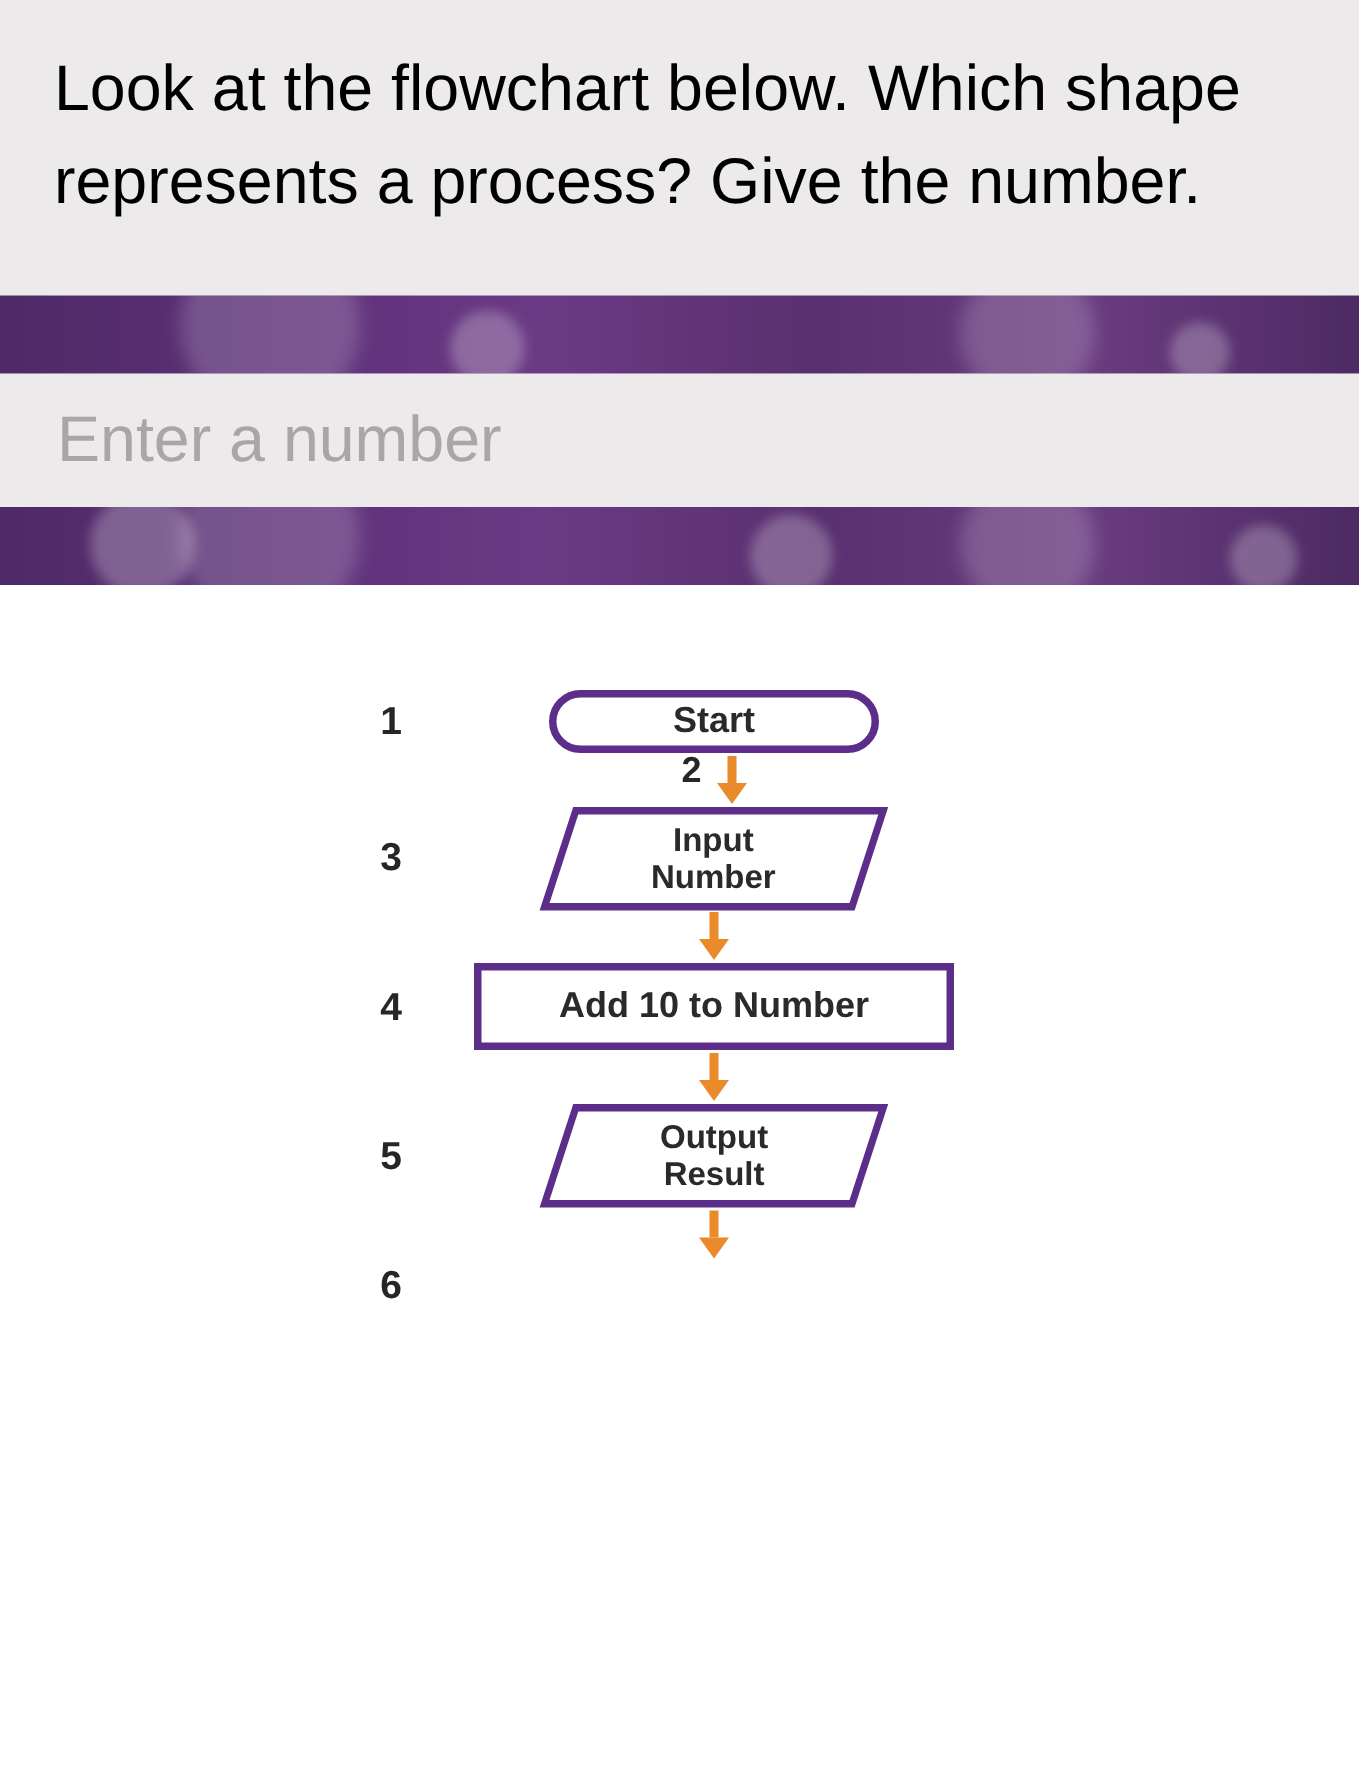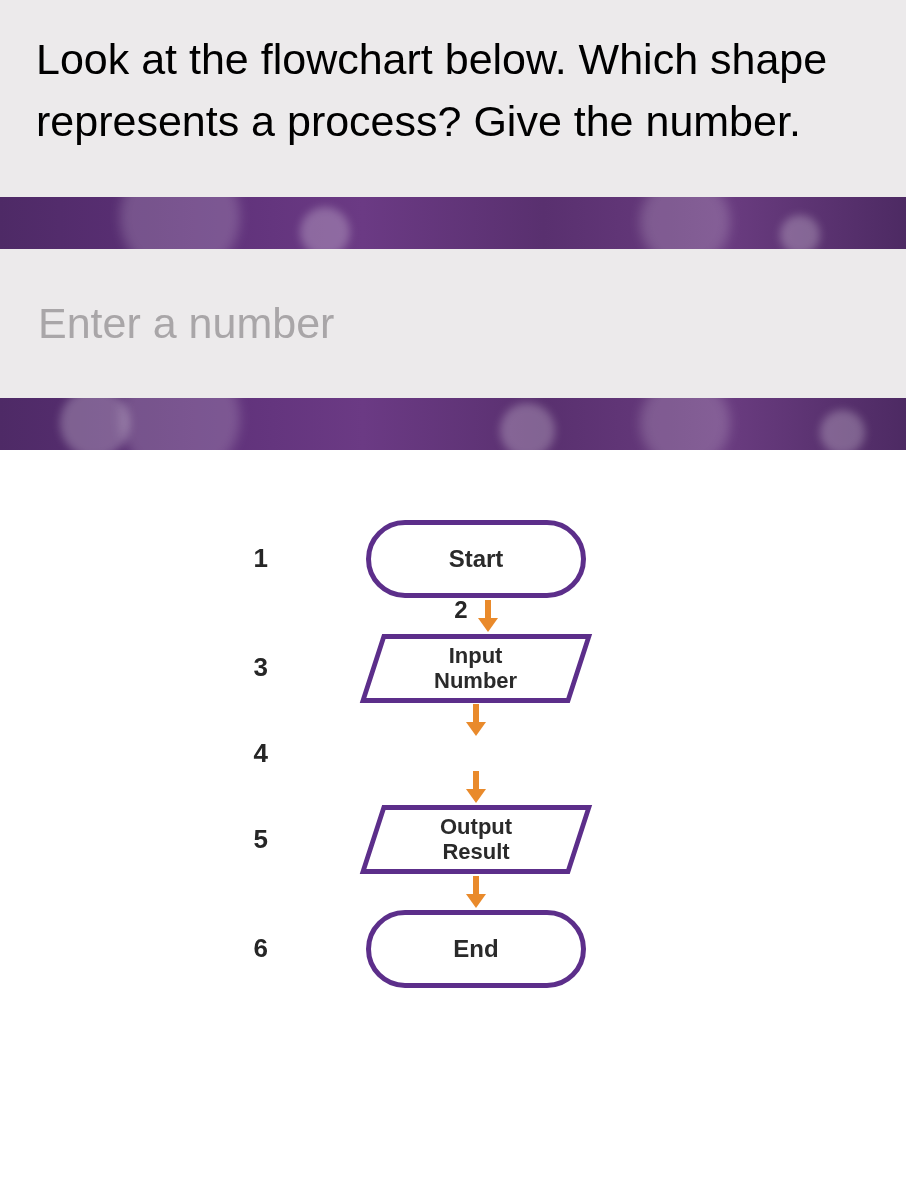--- a/index.html
+++ b/index.html
@@ -29,21 +29,21 @@
     position:absolute;
     border-radius:50%;
     background:rgba(255,255,255,0.18);
     filter:blur(6px);
   }
   .purple-strip::before { width:120px; height:120px; left:120px; top:-40px; }
   .purple-strip::after  { width:90px;  height:90px;  left:640px; top:-20px; }
   .purple-strip .dot { position:absolute; border-radius:50%; background:rgba(255,255,255,0.25); filter:blur(4px); }
   .answer-block {
     background:#eceaeb;
-    padding:49px 36px;
+    padding:19px 36px;
   }
   .answer-input {
     width:100%;
     border:none;
     background:transparent;
     outline:none;
     font-size:43px;
     color:#4a4a4a;
     font-family:inherit;
   }
@@ -61,21 +61,21 @@
     text-align:right;
     font-weight:700;
     font-size:26px;
     color:#262626;
     padding-right:16px;
   }
   .shape-wrap { flex:1; display:flex; justify-content:center; }
   .terminator {
     border:5px solid #5c2e8a;
     border-radius:999px;
-    padding:20px 46px;
+    padding:2px 46px;
     font-weight:700;
     font-size:24px;
     color:#2a2a2a;
     background:#fff;
     min-width:220px;
     text-align:center;
   }
   .parallelogram {
     border:5px solid #5c2e8a;
     padding:4px 42px;
@@ -182,20 +182,25 @@
 
     <div class="arrow-row center-col">
       <div class="arrow">
         <div class="shaft"></div>
           <div class="head"></div>
       </div>
     </div>
 
     <div class="row">
       <div class="num">4</div>
+      <div class="shape-wrap">
+        <div class="process">
+          <span>Add 10 to Number</span>
+        </div>
+      </div>
     </div>
 
     <div class="arrow-row center-col">
       <div class="arrow">
         <div class="shaft"></div>
           <div class="head"></div>
       </div>
     </div>
 
     <div class="row">
@@ -212,21 +217,16 @@
 
     <div class="arrow-row center-col">
       <div class="arrow">
         <div class="shaft"></div>
           <div class="head"></div>
       </div>
     </div>
 
     <div class="row">
       <div class="num">6</div>
-      <div class="shape-wrap">
-        <div class="terminator">
-          <span>End</span>
-        </div>
-      </div>
     </div>
 
   </div>
 </div>
 
 </body></html>

